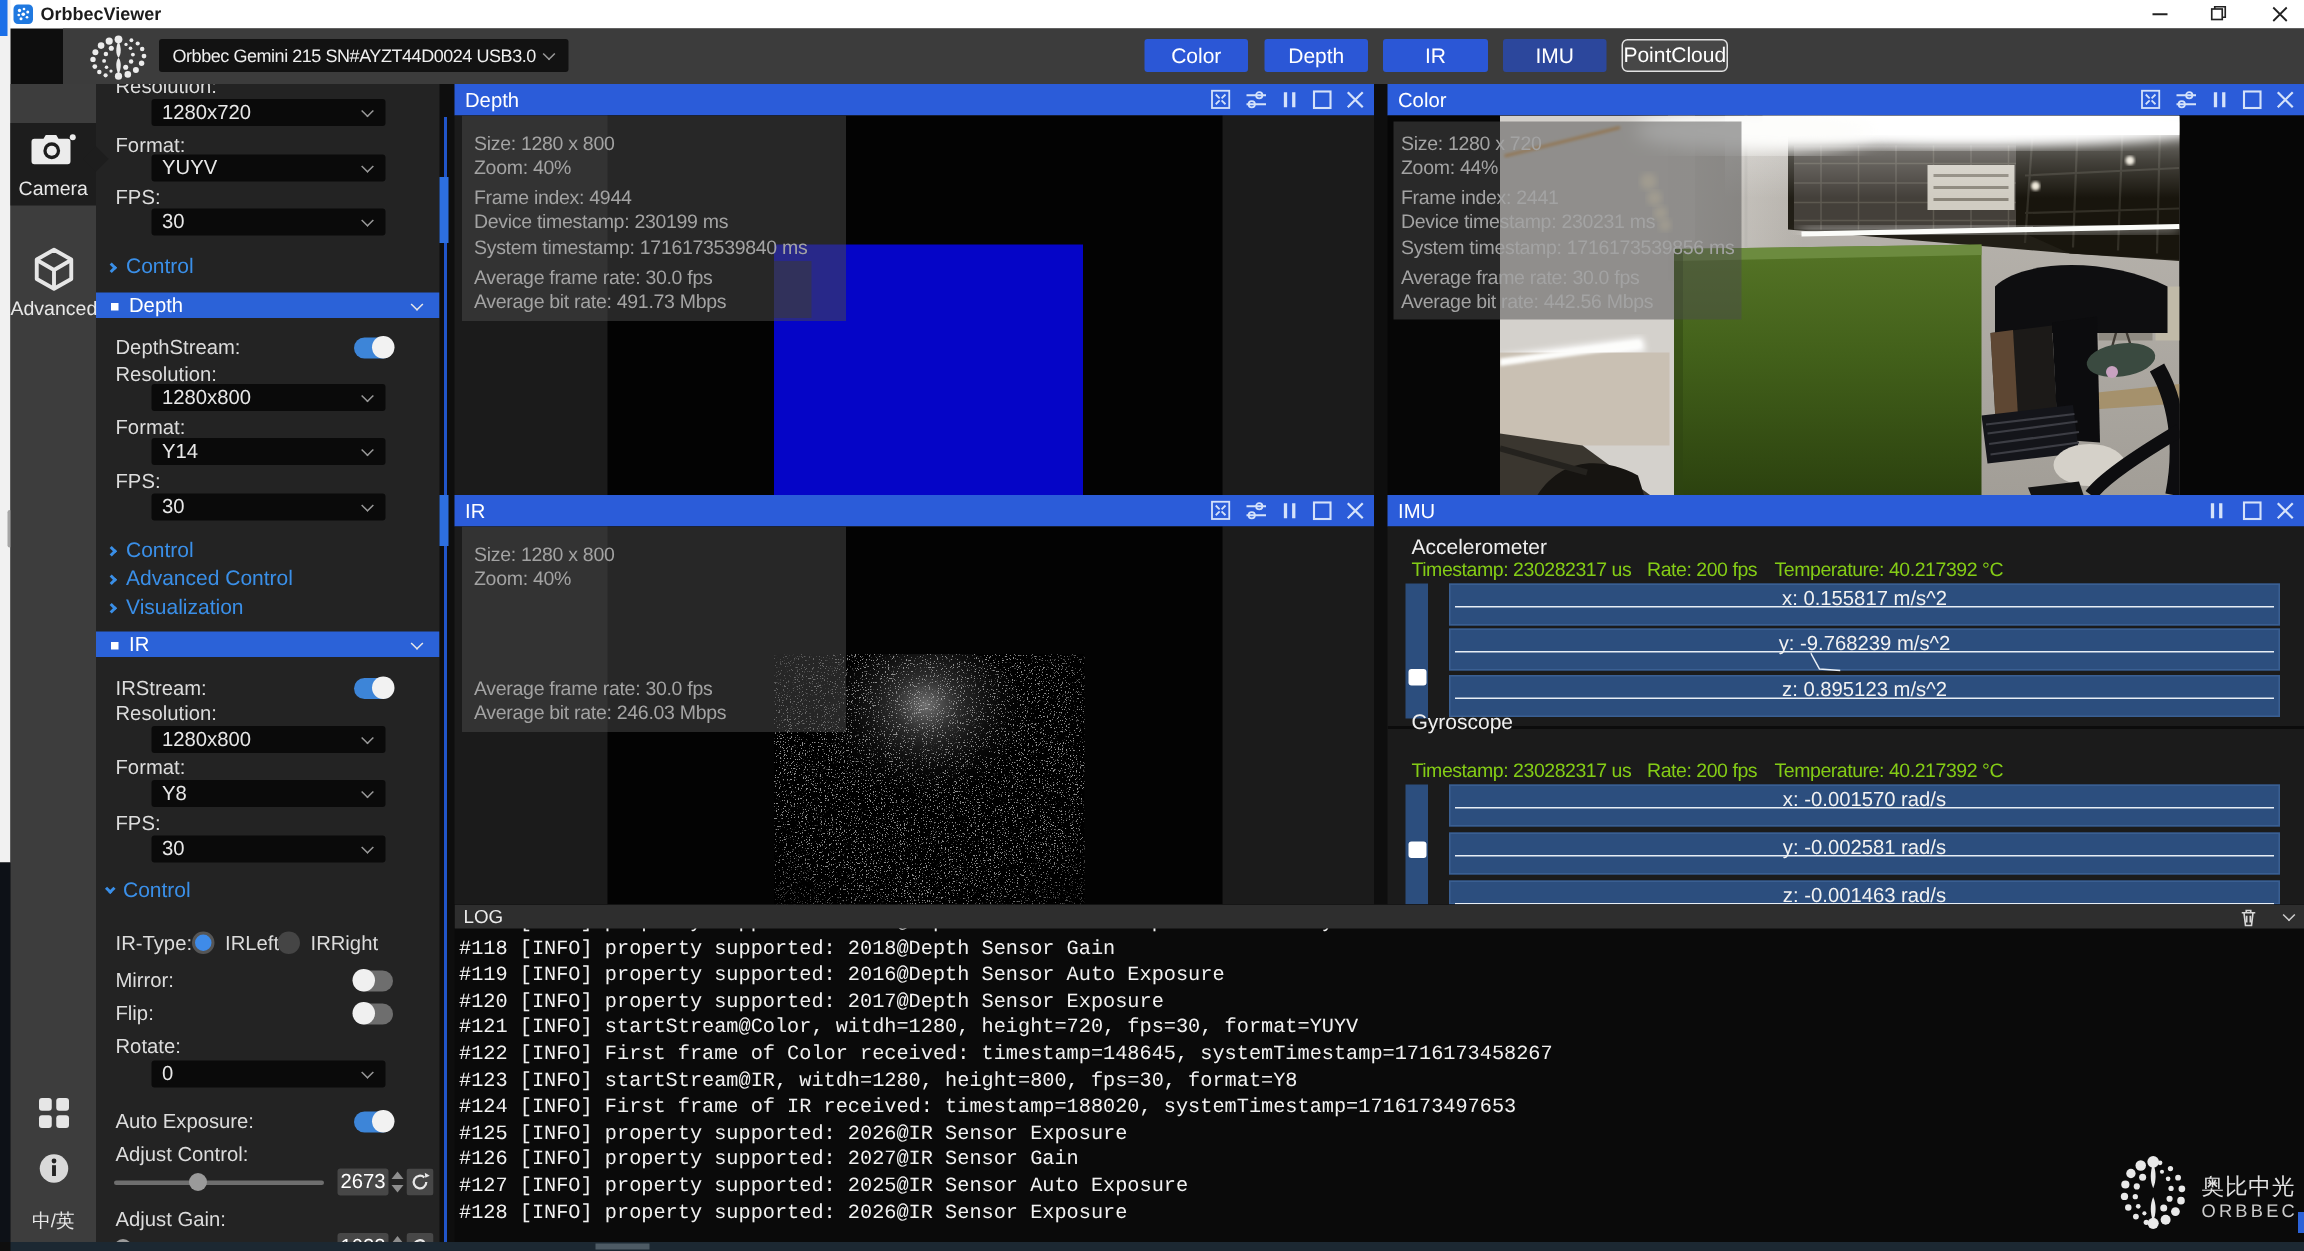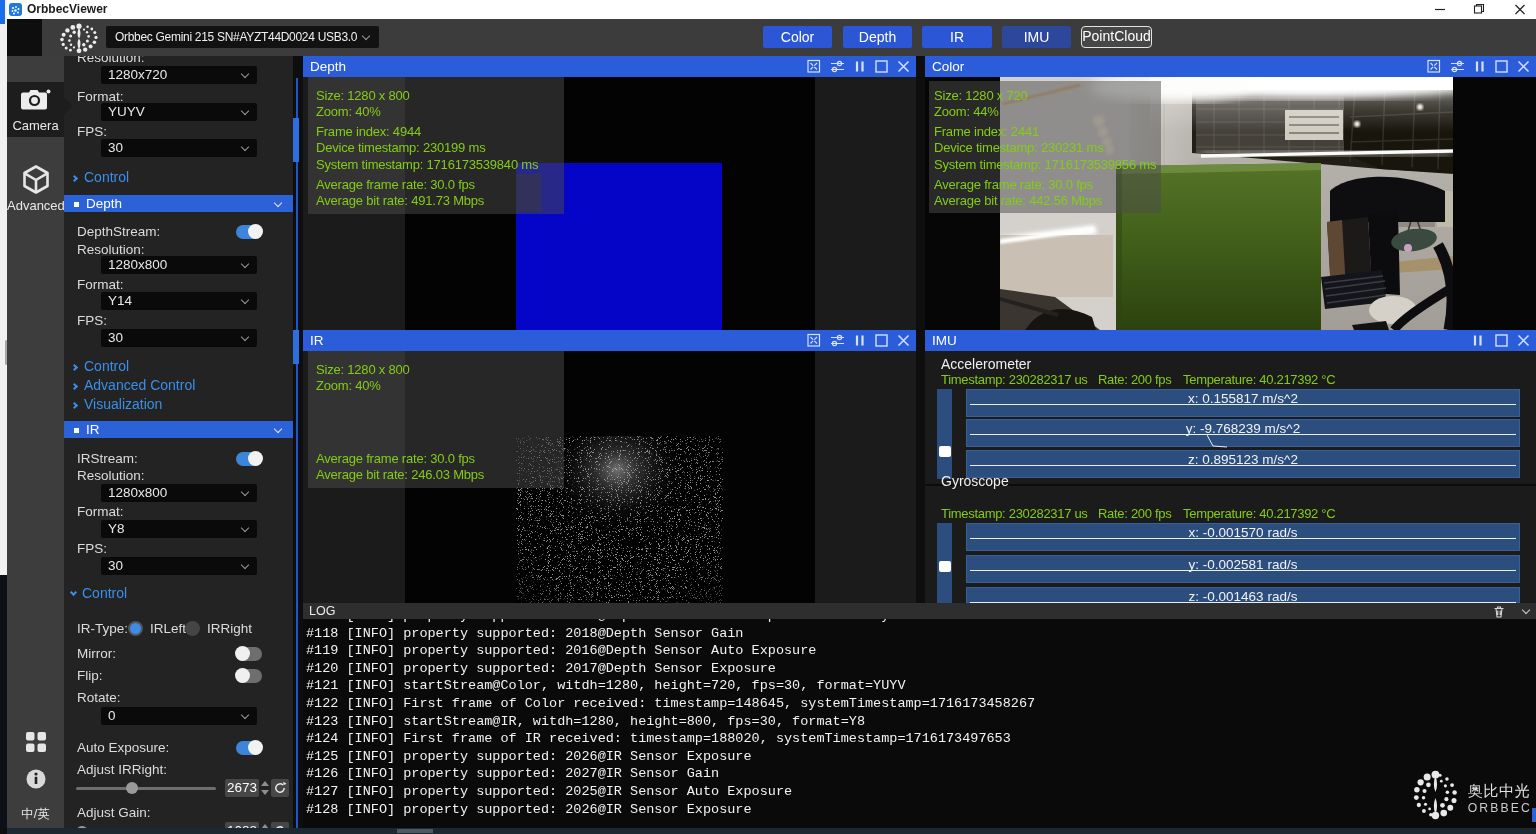--- a/index.html
+++ b/index.html
@@ -45,21 +45,21 @@
 .tog.on{background:#3d85d8;}
 .tog.on i{position:absolute;right:-1px;top:-1px;width:15px;height:15px;border-radius:50%;background:#f2f2f2;}
 .tog.off{background:#6e6e6e;}
 .tog.off i{position:absolute;left:-1px;top:-1px;width:15px;height:15px;border-radius:50%;background:#f0f0f0;}
 .radio{position:absolute;width:15px;height:15px;border-radius:50%;}
 
 .win .tb{position:absolute;left:0;top:0;width:100%;height:21px;background:#2b5cd9;color:#fff;
   font-size:13.5px;line-height:21px;padding-left:7px;}
 .win .body{position:absolute;left:0;top:21px;background:#1b1b1b;overflow:hidden;}
 .ovl{position:absolute;background:rgba(75,75,75,0.5);}
-.inf{position:absolute;font-size:13px;letter-spacing:-0.2px;color:#84cc16;line-height:16.3px;white-space:nowrap;}
+.inf{position:absolute;font-size:13px;letter-spacing:-0.2px;color:#a3a3a3;line-height:16.3px;white-space:nowrap;}
 
 .imu-h{position:absolute;left:16px;color:#efefef;font-size:14px;}
 .imu-ts{position:absolute;left:16px;color:#84cc16;font-size:13px;letter-spacing:-0.3px;white-space:pre;}
 .ibar{position:absolute;left:41px;width:554px;height:28px;background:#2c4e7e;border:1px solid #3a5f92;}
 .ibar .tx{position:absolute;width:100%;text-align:center;top:1px;color:#f2f2f2;font-size:13.5px;}
 .ibar .ln{position:absolute;left:3px;right:3px;height:1px;background:#e8eef5;}
 .icol{position:absolute;left:12px;width:15px;background:#2c4e7e;}
 .isq{position:absolute;left:14px;width:12px;height:11px;background:#fff;border-radius:2px;}
 
 .logwin{left:303px;top:603px;width:1233px;height:225px;background:#0a0a0a;overflow:hidden;}
@@ -222,21 +222,21 @@
   <div class="lbl" style="top:612px">Flip:</div>
       <div class="tog off" style="top:613px">
         <i></i>
       </div>
   <div class="lbl" style="top:634px">Rotate:</div>
   <div class="dd" style="top:651px">0<div class="chev"></div></div>
   <div class="lbl" style="top:684px">Auto Exposure:</div>
       <div class="tog on" style="top:685px">
         <i></i>
       </div>
-  <div class="lbl" style="top:706px">Adjust IRRight:</div>
+  <div class="lbl" style="top:706px">Adjust Control:</div>
   <div style="position:absolute;left:12px;top:731px;width:140px;height:3px;background:#6e6e6e;border-radius:2px"></div>
   <div style="position:absolute;left:62px;top:726px;width:12px;height:12px;border-radius:50%;background:#9a9a9a"></div>
   <div style="position:absolute;left:161px;top:723px;width:34px;height:18px;background:#474747;border-radius:2px;color:#fff;font-size:13.5px;line-height:18px;text-align:center">2673</div>
   <div style="position:absolute;left:197px;top:725px;width:0;height:0;border-left:4px solid transparent;border-right:4px solid transparent;border-bottom:5px solid #8e8e8e"></div>
   <div style="position:absolute;left:197px;top:734px;width:0;height:0;border-left:4px solid transparent;border-right:4px solid transparent;border-top:5px solid #8e8e8e"></div>
   <svg style="position:absolute;left:207px;top:723px" width="18" height="18">
         <rect width="18" height="18" rx="2" fill="#474747"></rect>
         <path d="M13.2 9 a4.2 4.2 0 1 1 -1.3 -3" fill="none" stroke="#e8e8e8" stroke-width="1.5"></path>
         <path d="M12.2 2.8 l0.3 3.4 3-1.4 Z" fill="#e8e8e8"></path>
       </svg>

